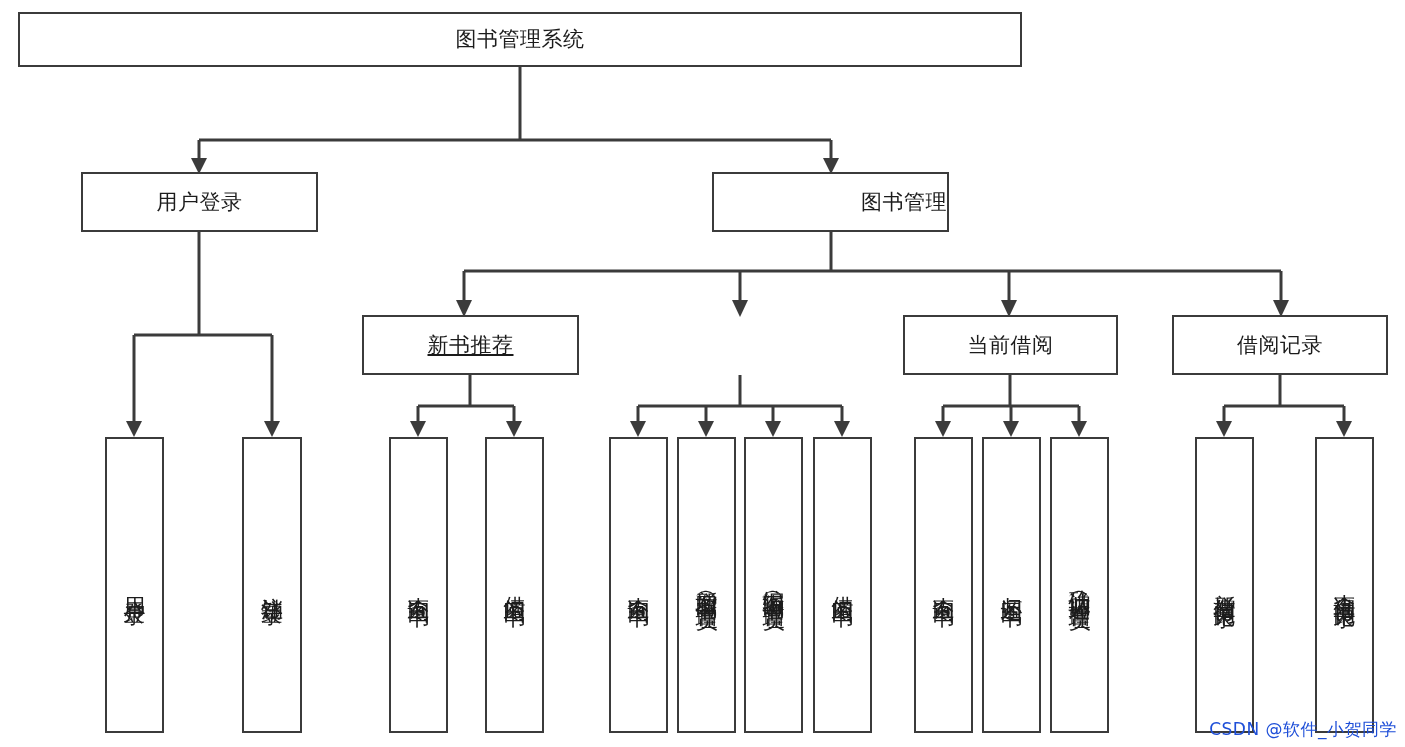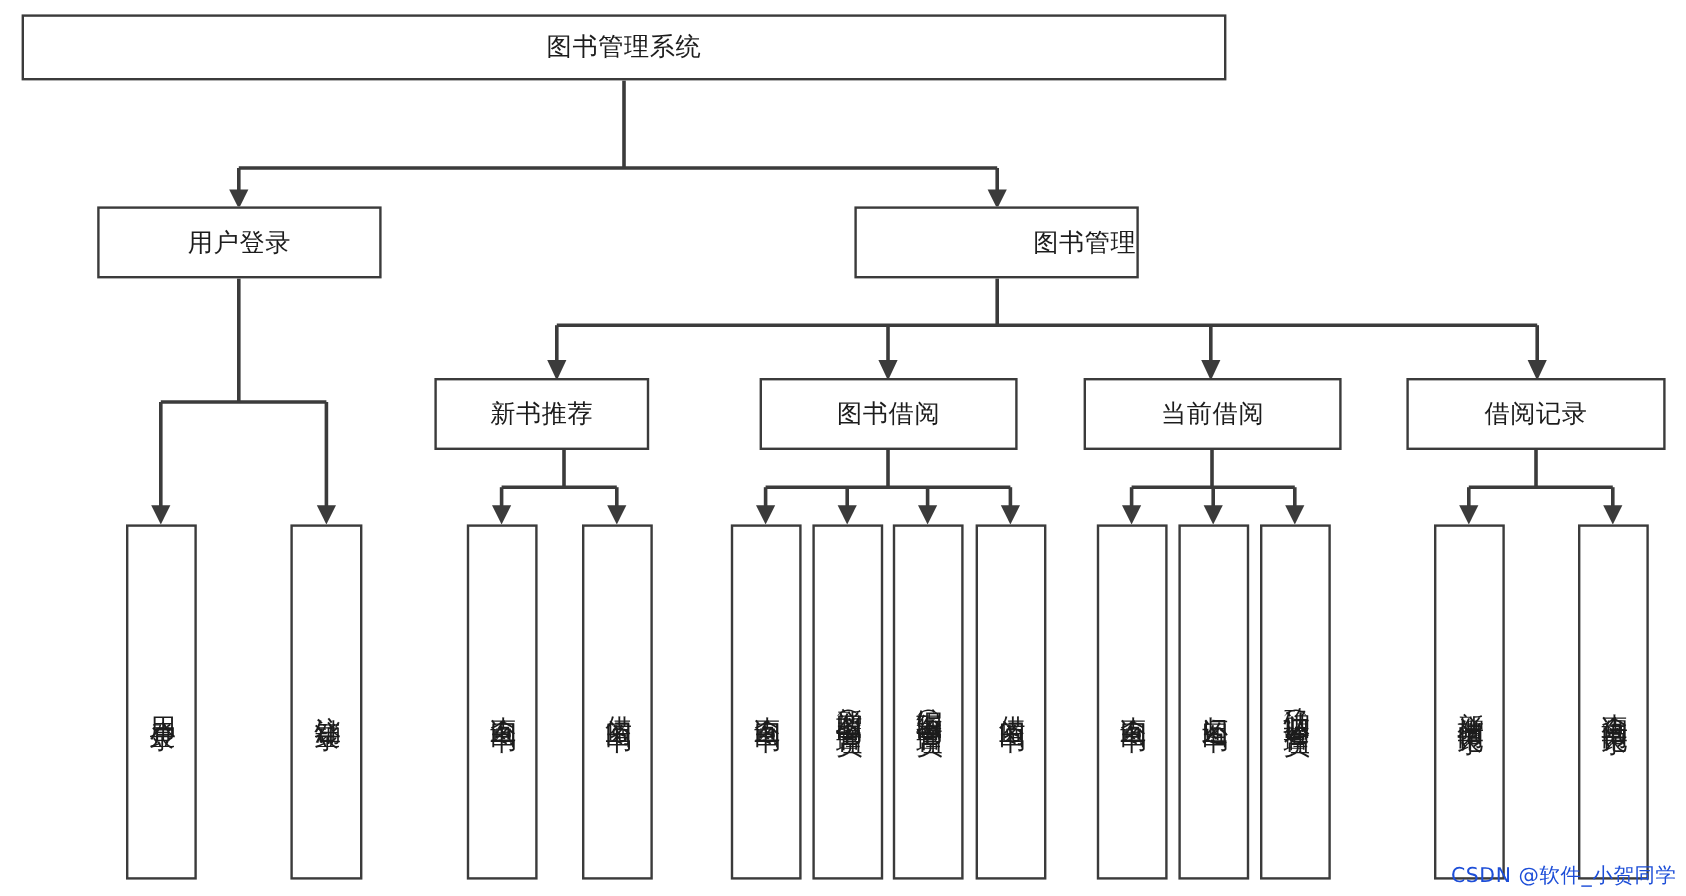--- a/index.html
+++ b/index.html
@@ -150,27 +150,24 @@
   </div>
 
   <div class="node" style="left:81px;top:172px;width:237px;height:60px;">
     <span class="lbl">用户登录</span>
   </div>
 
   <div class="node" style="left:712px;top:172px;width:237px;height:60px;justify-content:flex-end;">
     <span class="lbl">图书管理</span>
   </div>
 
-  <div class="node" style="left:362px;top:315px;width:179px;height:60px;">
+  <div class="node" style="left:362px;top:315px;width:217px;height:60px;text-decoration:underline;">
     <span class="lbl">新书推荐</span>
   </div>
 
-  <div class="node" style="left:633px;top:315px;width:215px;height:60px;">
-    <span class="lbl">图书借阅</span>
-  </div>
 
   <div class="node" style="left:1172px;top:315px;width:216px;height:60px;">
     <span class="lbl">借阅记录</span>
   </div>
 
   <div class="node" style="left:903px;top:315px;width:215px;height:60px;">
     <span class="lbl">当前借阅</span>
   </div>
 
   <div class="leaf" style="left:105px;top:437px;width:59px;height:296px;">

